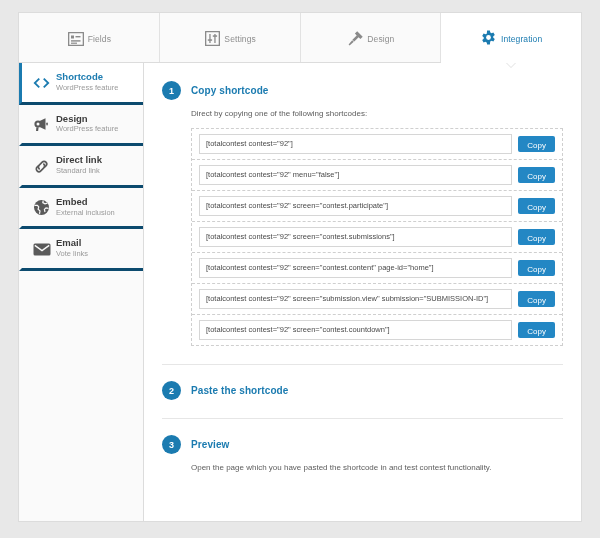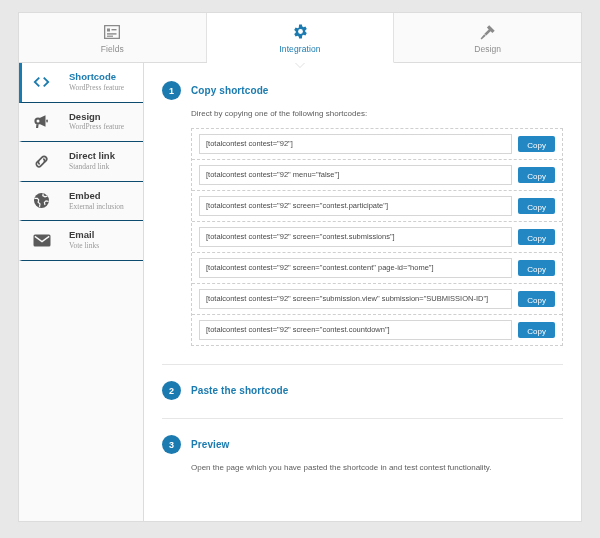--- a/index.html
+++ b/index.html
@@ -29,21 +29,21 @@
     height: 51px;
     background: #fafafa;
     border: 1px solid #dcdcdc;
     border-bottom: 1px solid #dcdcdc;
     box-sizing: border-box;
   }
   .tab {
     flex: 1 1 0;
     position: relative;
     display: flex;
-    flex-direction: column;
+    flex-direction: row;
     align-items: center;
     justify-content: center;
     gap: 3px;
     border-right: 1px solid #e2e2e2;
     box-sizing: border-box;
     cursor: pointer;
     background: #fafafa;
     padding-top: 2px;
   }
   .tab:last-child { border-right: none; }
@@ -95,24 +95,24 @@
   
   .sidebar {
     width: 125px;
     background: #fafafa;
     border-right: 1px solid #dcdcdc;
     box-sizing: border-box;
     flex: 0 0 125px;
   }
   .sb-item {
     display: flex;
-    align-items: center;
-    gap: 18px;
+    align-items: flex-end;
+    gap: 5px;
     padding: 9px 6px 9px 10px;
-    border-bottom: 1px solid #0c4a6e;
+    border-bottom: 3px solid #0c4a6e;
     border-left: 3px solid transparent;
     box-sizing: border-box;
     cursor: pointer;
     min-height: 38px;
   }
   .sb-item.active {
     background: #ffffff;
     border-left: 3px solid #1b7bb0;
   }
   .sb-icon {
@@ -129,21 +129,20 @@
   .sb-title {
     font-size: 9.5px;
     font-weight: bold;
     color: #3c3c3c;
   }
   .sb-item.active .sb-title { color: #1b7bb0; }
   .sb-sub {
     font-size: 7.5px;
     color: #9a9a9a;
     margin-top: 1px;
-    font-family: Liberation Serif, serif;
   }
 
   
   .content {
     flex: 1 1 auto;
     padding: 18px 18px 0 18px;
     box-sizing: border-box;
     overflow: hidden;
   }
   .step { position: relative; }
@@ -237,42 +236,54 @@
           <rect x="0.5" y="0.5" width="15" height="13" rx="1" stroke="currentColor" stroke-width="1.6"></rect>
           <rect x="3" y="3.5" width="3" height="3" fill="currentColor"></rect>
           <rect x="7.5" y="4" width="5" height="1.4" fill="currentColor"></rect>
           <rect x="3" y="8.2" width="9.5" height="1.4" fill="currentColor"></rect>
           <rect x="3" y="10.6" width="6" height="1.2" fill="currentColor"></rect>
         </svg>
       </span>
       <span class="tlabel">Fields</span>
     </div>
 
+    <div class="tab">
+      <span class="ticon">
+        <svg width="15" height="15" viewBox="0 0 15 15" fill="none">
+          <rect x="0.5" y="0.5" width="14" height="14" rx="1" stroke="currentColor" stroke-width="1.6"></rect>
+          <rect x="4.3" y="3" width="1.3" height="9" fill="currentColor"></rect>
+          <rect x="9.3" y="3" width="1.3" height="9" fill="currentColor"></rect>
+          <rect x="2.8" y="8.3" width="4.3" height="1.5" fill="currentColor"></rect>
+          <rect x="7.8" y="4.3" width="4.3" height="1.5" fill="currentColor"></rect>
+        </svg>
+      </span>
+      <span class="tlabel">Settings</span>
+    </div>
+
+    <div class="tab">
+      <span class="ticon">
+        <svg width="17" height="17" viewBox="0 0 17 17" fill="none">
+          <path d="M10.2 1.3 L15.7 6.8 L13.4 9.1 L11.6 7.3 L7.3 11.6 L5.4 9.7 L9.7 5.4 L7.9 3.6 Z" fill="currentColor"></path>
+          <path d="M5.2 10.2 L6.8 11.8 L2.6 15.4 L1.6 14.4 Z" fill="currentColor"></path>
+        </svg>
+      </span>
+      <span class="tlabel">Design</span>
+    </div>
 
     <div class="tab active">
       <span class="ticon">
         <svg width="17" height="17" viewBox="0 0 17 17" fill="none">
           <path d="M7.1 0.6 h2.8 l0.35 2.0 a5.6 5.6 0 0 1 1.25 0.72 l1.9-0.78 1.4 2.42 -1.55 1.3 a5.6 5.6 0 0 1 0 1.44 l1.55 1.3 -1.4 2.42 -1.9-0.78 a5.6 5.6 0 0 1 -1.25 0.72 L9.9 14.4 H7.1 l-0.35-2.0 a5.6 5.6 0 0 1 -1.25-0.72 l-1.9 0.78 -1.4-2.42 1.55-1.3 a5.6 5.6 0 0 1 0-1.44 l-1.55-1.3 1.4-2.42 1.9 0.78 a5.6 5.6 0 0 1 1.25-0.72 Z" fill="currentColor"></path>
           <circle cx="8.5" cy="7.5" r="2.4" fill="#ffffff"></circle>
         </svg>
       </span>
       <span class="tlabel">Integration</span>
       <span class="notch"></span>
     </div>
 
-    <div class="tab">
-      <span class="ticon">
-        <svg width="17" height="17" viewBox="0 0 17 17" fill="none">
-          <path d="M10.2 1.3 L15.7 6.8 L13.4 9.1 L11.6 7.3 L7.3 11.6 L5.4 9.7 L9.7 5.4 L7.9 3.6 Z" fill="currentColor"></path>
-          <path d="M5.2 10.2 L6.8 11.8 L2.6 15.4 L1.6 14.4 Z" fill="currentColor"></path>
-        </svg>
-      </span>
-      <span class="tlabel">Design</span>
-    </div>
-
   </div>
 
   <div class="body">
 
     <div class="sidebar">
 
       <div class="sb-item active">
         <span class="sb-icon">
           <svg width="17" height="12" viewBox="0 0 17 12" fill="none">
             <path d="M5.6 0.9 L6.9 2.2 L3.1 6 L6.9 9.8 L5.6 11.1 L0.5 6 Z" fill="currentColor"></path>

